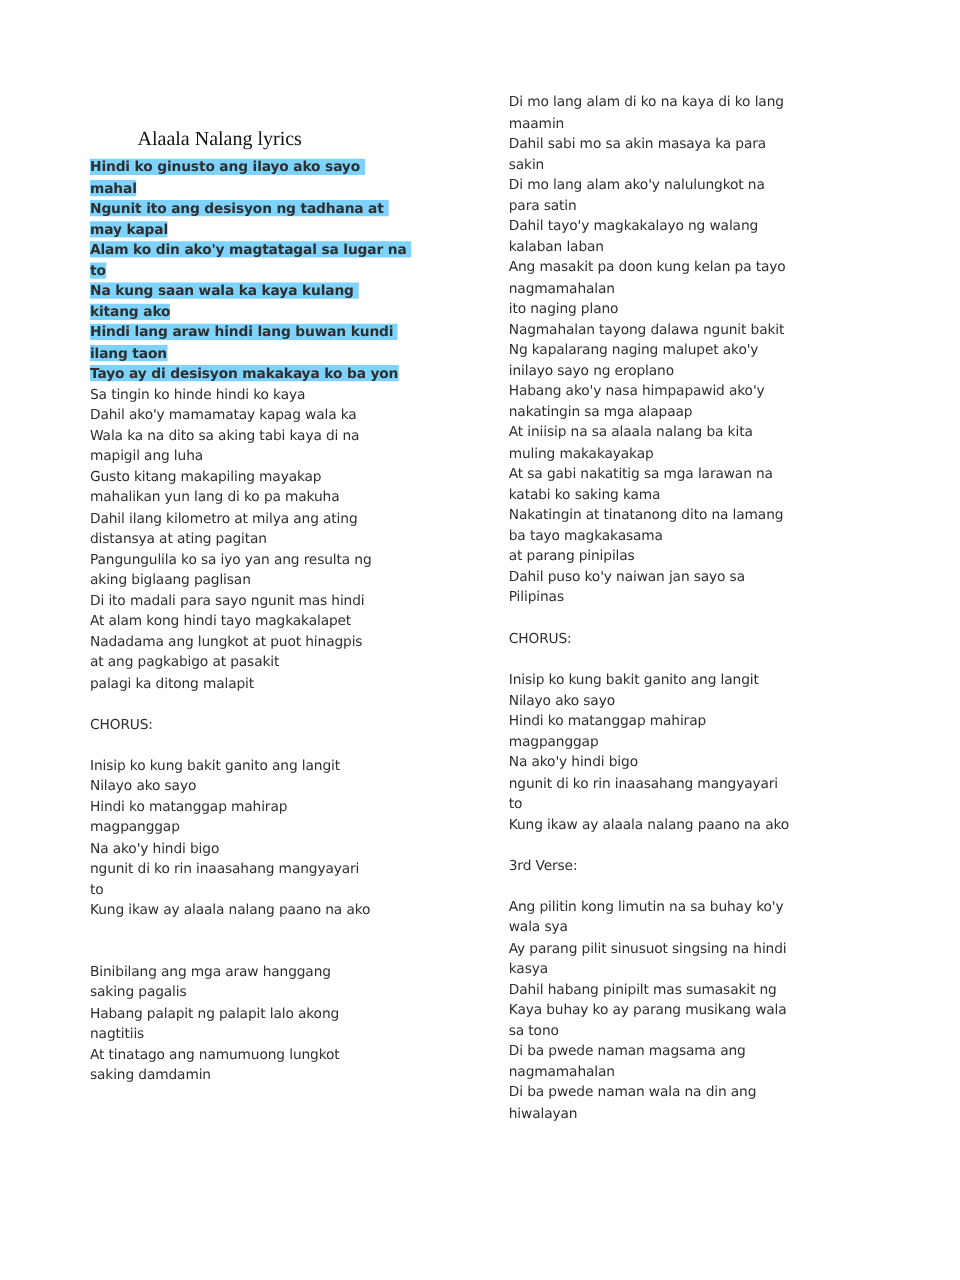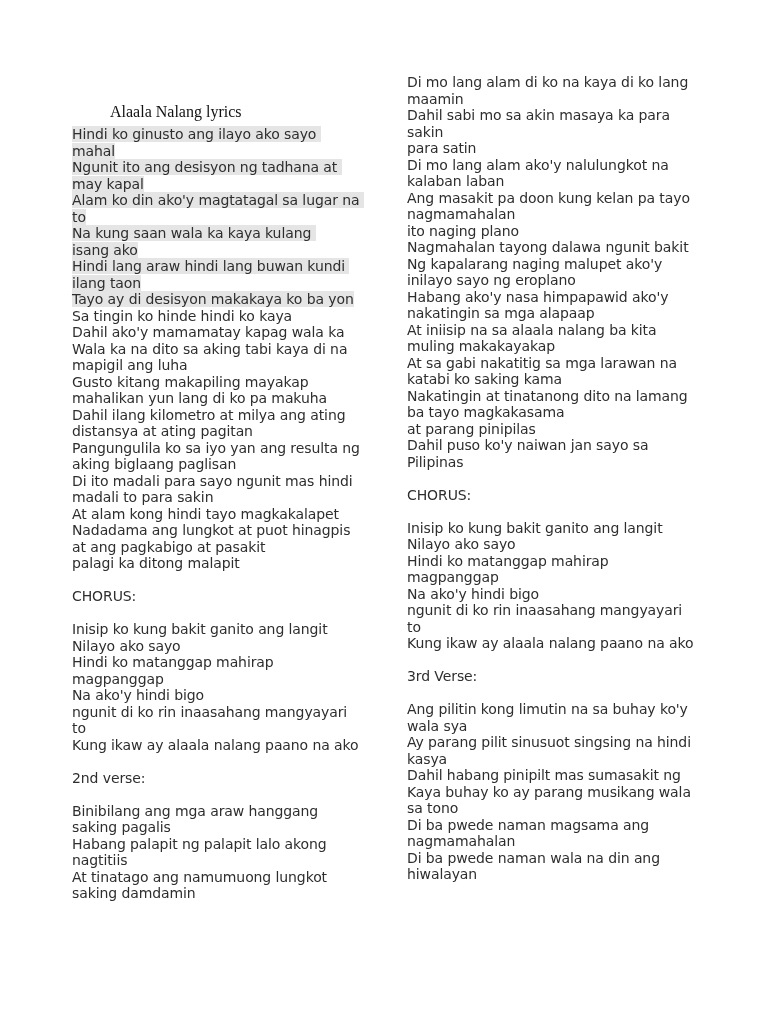--- a/index.html
+++ b/index.html
@@ -6,89 +6,88 @@
     body { width: 768px; height: 1024px; position: relative; overflow: hidden; }
     .page { position: absolute; left: 0; top: 0; width: 768px; height: 1024px; background: #ffffff; }
     .title {
       position: absolute; left: 110px; top: 103px;
       font-family: Liberation Serif, serif;
       font-size: 16px; color: #111111; white-space: nowrap;
     }
     .col {
       position: absolute;
       font-family: "DejaVu Sans", sans-serif;
-      font-size: 14px; line-height: 16.5px; color: #2e2e2e;
+      font-size: 11px; line-height: 16.5px; color: #2e2e2e;
       letter-spacing: -0.1px;
     }
     .col.left { left: 72px; top: 126px; width: 300px; }
     .col.right { left: 407px; top: 74px; width: 300px; }
     .line { display: block; white-space: pre; min-height: 16.5px; }
-    .hl { background: #e5e5e5; }
+    .hl { background: #7dd3fc; font-weight: bold; }
   </style>
 </head>
 <body>
 
 <div class="page">
   <div class="title">Alaala Nalang lyrics</div>
   <div class="col left" id="left-col">
       <div class="line"><span class="hl">Hindi ko ginusto ang ilayo ako sayo </span></div>
       <div class="line"><span class="hl">mahal</span></div>
       <div class="line"><span class="hl">Ngunit ito ang desisyon ng tadhana at </span></div>
       <div class="line"><span class="hl">may kapal</span></div>
       <div class="line"><span class="hl">Alam ko din ako'y magtatagal sa lugar na </span></div>
       <div class="line"><span class="hl">to</span></div>
       <div class="line"><span class="hl">Na kung saan wala ka kaya kulang </span></div>
-      <div class="line"><span class="hl">isang ako</span></div>
+      <div class="line"><span class="hl">kitang ako</span></div>
       <div class="line"><span class="hl">Hindi lang araw hindi lang buwan kundi </span></div>
       <div class="line"><span class="hl">ilang taon</span></div>
       <div class="line"><span class="hl">Tayo ay di desisyon makakaya ko ba yon</span></div>
       <div class="line"><span>Sa tingin ko hinde hindi ko kaya</span></div>
       <div class="line"><span>Dahil ako'y mamamatay kapag wala ka</span></div>
       <div class="line"><span>Wala ka na dito sa aking tabi kaya di na </span></div>
       <div class="line"><span>mapigil ang luha</span></div>
       <div class="line"><span>Gusto kitang makapiling mayakap </span></div>
       <div class="line"><span>mahalikan yun lang di ko pa makuha</span></div>
       <div class="line"><span>Dahil ilang kilometro at milya ang ating </span></div>
       <div class="line"><span>distansya at ating pagitan</span></div>
       <div class="line"><span>Pangungulila ko sa iyo yan ang resulta ng </span></div>
       <div class="line"><span>aking biglaang paglisan</span></div>
       <div class="line"><span>Di ito madali para sayo ngunit mas hindi </span></div>
-      <div class="line"><span>madali to para sakin</span></div>
       <div class="line"><span>At alam kong hindi tayo magkakalapet </span></div>
       <div class="line"><span>Nadadama ang lungkot at puot hinagpis </span></div>
       <div class="line"><span>at ang pagkabigo at pasakit</span></div>
       <div class="line"><span>palagi ka ditong malapit</span></div>
       <div class="line"><span></span></div>
       <div class="line"><span>CHORUS:</span></div>
       <div class="line"><span></span></div>
       <div class="line"><span>Inisip ko kung bakit ganito ang langit</span></div>
       <div class="line"><span>Nilayo ako sayo</span></div>
       <div class="line"><span>Hindi ko matanggap mahirap </span></div>
       <div class="line"><span>magpanggap</span></div>
       <div class="line"><span>Na ako'y hindi bigo</span></div>
       <div class="line"><span>ngunit di ko rin inaasahang mangyayari </span></div>
       <div class="line"><span>to</span></div>
       <div class="line"><span>Kung ikaw ay alaala nalang paano na ako</span></div>
       <div class="line"><span></span></div>
-      <div class="line"><span>2nd verse:</span></div>
       <div class="line"><span></span></div>
       <div class="line"><span>Binibilang ang mga araw hanggang </span></div>
       <div class="line"><span>saking pagalis</span></div>
       <div class="line"><span>Habang palapit ng palapit lalo akong </span></div>
       <div class="line"><span>nagtitiis</span></div>
       <div class="line"><span>At tinatago ang namumuong lungkot </span></div>
       <div class="line"><span>saking damdamin</span></div>
     </div>
   <div class="col right" id="right-col">
       <div class="line"><span>Di mo lang alam di ko na kaya di ko lang </span></div>
       <div class="line"><span>maamin</span></div>
       <div class="line"><span>Dahil sabi mo sa akin masaya ka para </span></div>
       <div class="line"><span>sakin</span></div>
+      <div class="line"><span>Di mo lang alam ako'y nalulungkot na </span></div>
       <div class="line"><span>para satin</span></div>
-      <div class="line"><span>Di mo lang alam ako'y nalulungkot na </span></div>
+      <div class="line"><span>Dahil tayo'y magkakalayo ng walang </span></div>
       <div class="line"><span>kalaban laban</span></div>
       <div class="line"><span>Ang masakit pa doon kung kelan pa tayo </span></div>
       <div class="line"><span>nagmamahalan</span></div>
       <div class="line"><span>ito naging plano</span></div>
       <div class="line"><span>Nagmahalan tayong dalawa ngunit bakit </span></div>
       <div class="line"><span>Ng kapalarang naging malupet ako'y </span></div>
       <div class="line"><span>inilayo sayo ng eroplano</span></div>
       <div class="line"><span>Habang ako'y nasa himpapawid ako'y </span></div>
       <div class="line"><span>nakatingin sa mga alapaap</span></div>
       <div class="line"><span>At iniisip na sa alaala nalang ba kita </span></div>

